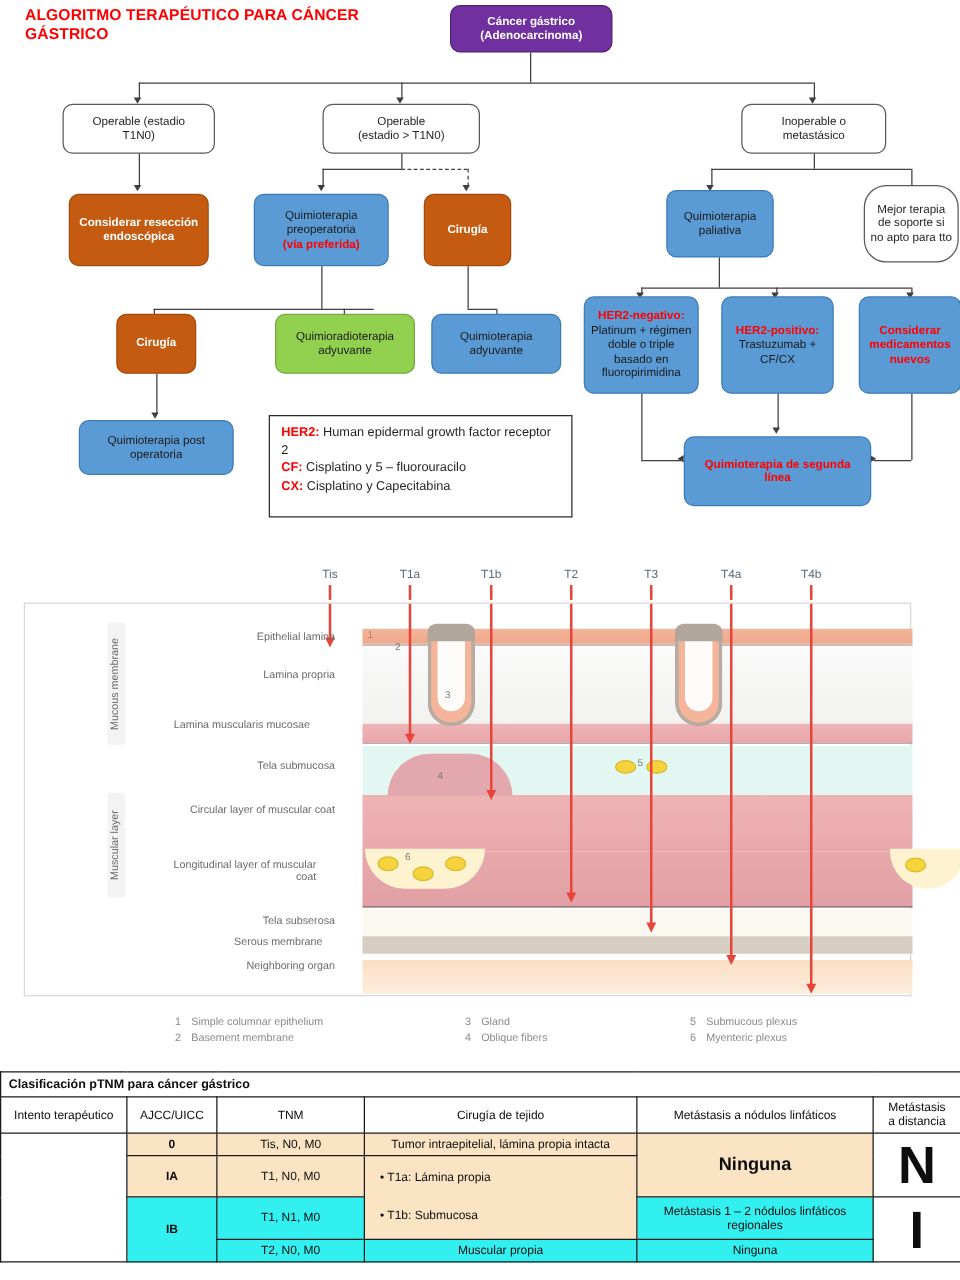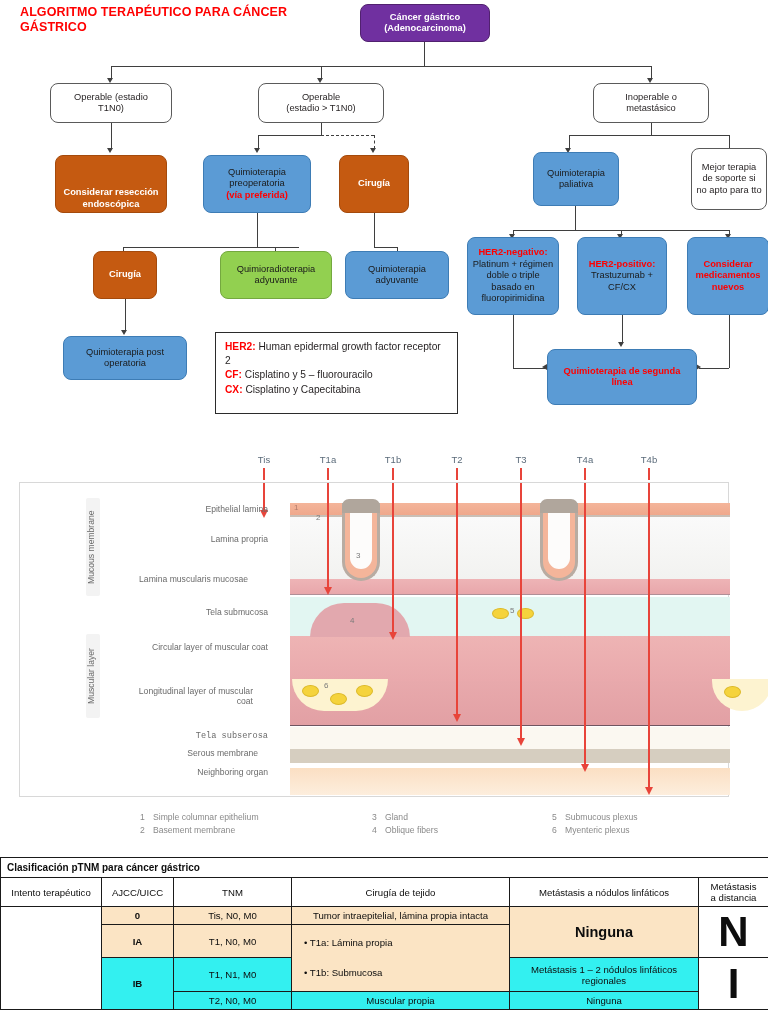--- a/index.html
+++ b/index.html
@@ -154,21 +154,21 @@
   </div>
   <div class="node n-white" style="left:578px;top:83px;width:116px;height:40px;">
     <span>
       <span>Inoperable o</span>
       <span>metastásico</span>
     </span>
   </div>
 
   <div class="ln lnv" style="left:96px;top:123px;height:26px;"></div>
   <div class="arw" style="left:92.4px;top:148px;"></div>
-  <div class="node n-orange" style="left:40px;top:155px;width:112px;height:58px;align-items:flex-end;">
+  <div class="node n-orange" style="left:40px;top:155px;width:112px;height:58px;">
     <span>Considerar resección endoscópica</span>
   </div>
 
   <div class="ln lnv" style="left:306px;top:123px;height:12px;"></div>
   <div class="ln lnh" style="left:243px;top:135px;width:64px;"></div>
   <div class="ln lnv" style="left:243px;top:135px;height:14px;"></div>
   <div class="arw" style="left:239.4px;top:148px;"></div>
 
   <div class="dsh-h" style="left:306px;top:135px;width:53px;"></div>
   <div class="dsh-v" style="left:359px;top:135px;height:14px;"></div>
@@ -224,21 +224,21 @@
   <div class="arw" style="left:550.4px;top:148px;"></div>
   <div class="ln lnv" style="left:714px;top:135px;height:14px;"></div>
   <div class="arw" style="left:710.4px;top:148px;"></div>
 
   <div class="node n-blue" style="left:518px;top:152px;width:86px;height:54px;">
     <span>
       <span>Quimioterapia</span>
       <span>paliativa</span>
     </span>
   </div>
-  <div class="node n-white" style="left:676px;top:148px;width:76px;height:62px;">
+  <div class="node n-white" style="left:676px;top:148px;width:76px;height:62px;border-radius:18px;">
     <span>Mejor terapia de soporte si no apto para tto</span>
   </div>
 
   <div class="ln lnv" style="left:560px;top:206px;height:24px;"></div>
   <div class="ln lnh" style="left:498px;top:230px;width:216px;"></div>
   <div class="ln lnv" style="left:498px;top:230px;height:6px;"></div>
   <div class="arw" style="left:494.4px;top:234px;"></div>
   <div class="ln lnv" style="left:606px;top:230px;height:6px;"></div>
   <div class="arw" style="left:602.4px;top:234px;"></div>
   <div class="ln lnv" style="left:714px;top:230px;height:6px;"></div>
@@ -368,21 +368,21 @@
     <div class="darrow" style="left:564px;top:0px;height:282px;"></div>
     <div class="darrow" style="left:628px;top:0px;height:305px;"></div>
   </div>
 
   <div class="layer-lab" style="left:148px;top:56px;">Epithelial lamina</div>
   <div class="layer-lab" style="left:148px;top:86px;">Lamina propria</div>
   <div class="layer-lab" style="left:128px;top:126px;">Lamina muscularis mucosae</div>
   <div class="layer-lab" style="left:148px;top:159px;">Tela submucosa</div>
   <div class="layer-lab" style="left:148px;top:194px;">Circular layer of muscular coat</div>
   <div class="layer-lab" style="left:133px;top:238px;">Longitudinal layer of muscular coat</div>
-  <div class="layer-lab" style="left:148px;top:283px;font-family:Liberation Mono, monospace;">Tela subserosa</div>
+  <div class="layer-lab" style="left:148px;top:283px;">Tela subserosa</div>
   <div class="layer-lab" style="left:138px;top:300px;">Serous membrane</div>
   <div class="layer-lab" style="left:148px;top:319px;">Neighboring organ</div>
 
   <div class="grp-lab" style="left:86px;top:50px;width:14px;height:98px;">Mucous membrane</div>
   <div class="grp-lab" style="left:86px;top:186px;width:14px;height:84px;">Muscular layer</div>
 
   <div class="anat-key" style="left:140px;top:363px;">
     <div><i>1</i><span>Simple columnar epithelium</span></div>
     <div><i>2</i><span>Basement membrane</span></div>
   </div>

